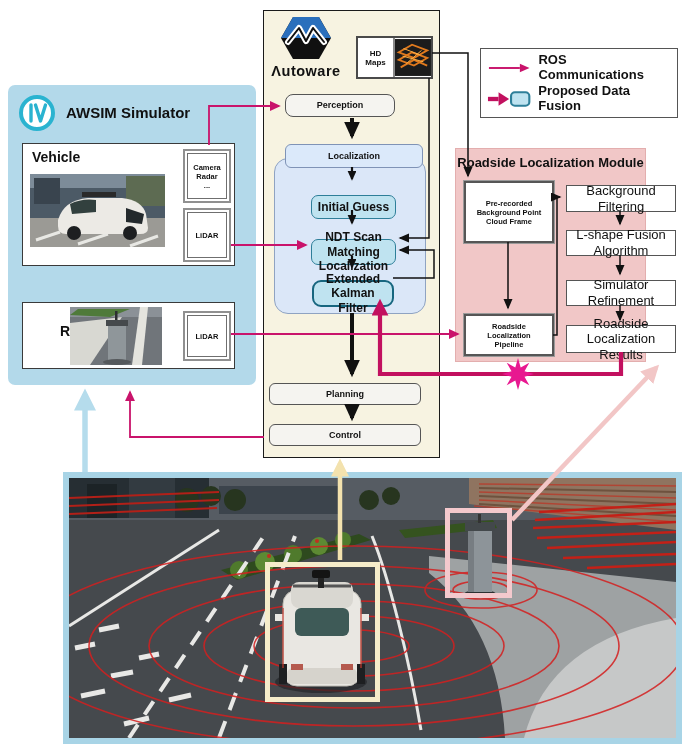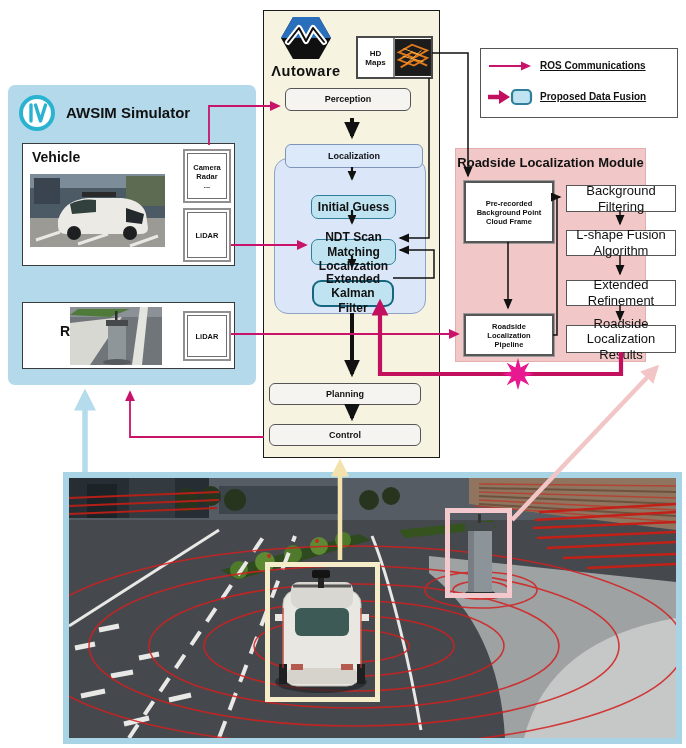--- a/index.html
+++ b/index.html
@@ -7,21 +7,21 @@
           font-family:"Liberation Sans",sans-serif;color:#111;}
   [data-bind]{white-space:pre-line;}
   .abs{position:absolute;box-sizing:border-box;}
   
   .awsim{left:8px;top:85px;width:248px;height:300px;background:#b3d9ea;border-radius:7px;}
   .aw-panel{left:263px;top:10px;width:177px;height:448px;background:#f7f3e1;border:1.5px solid #1a1a1a;}
   .pink-panel{left:455px;top:148px;width:191px;height:214px;background:#f1c7c7;border:1px solid #e3aeae;}
   .legend{left:480px;top:48px;width:198px;height:70px;background:#fff;border:1.5px solid #555;
           display:flex;flex-direction:column;justify-content:space-around;padding:3px 6px;}
   .leg-row{display:flex;align-items:center;gap:7px;}
-  .leg-label{font-size:10px;font-weight:bold;line-height:1.15;text-decoration:underline;}
+  .leg-label{font-size:13px;font-weight:bold;line-height:1.15;}
   .leg-pinkbox{width:38px;height:15px;background:#f1c7c7;border:1px solid #eebdbd;}
   
   .node{position:absolute;box-sizing:border-box;display:flex;align-items:center;justify-content:center;
         text-align:center;line-height:1.2;}
   .soft{background:#f5f4f0;border:1.3px solid #555;border-radius:6px;font-weight:bold;font-size:9px;}
   .blue-hdr{background:#dbe9fa;border:1.3px solid #7f93b6;border-radius:6px;font-weight:bold;font-size:9px;}
   .container{background:#dbe7f8;border:1.3px solid #8fa3c2;border-radius:14px;}
   .cyan{background:#bfe3f0;border:1.6px solid #2e7f99;border-radius:7px;font-weight:bold;font-size:12px;margin-top:8px;}
   .cyan.thick{border:2.6px solid #17667f;}
   .whitebox{background:#fff;border:1px solid #555;font-size:13px;}
@@ -113,21 +113,21 @@
           <path d="M4 14 L18 6 L34 12 L20 20 Z"></path>
           <path d="M4 22 L18 14 L34 20 L20 28 Z"></path>
           <path d="M6 30 L20 22 L34 28"></path>
         </g>
         <g stroke="#ffb347" stroke-width="1">
           <path d="M9 10 L27 17 M12 26 L28 12 M8 18 L30 24"></path>
         </g>
       </svg>
     </div>
 
-    <div class="node soft" style="left:21px;top:77px;width:126px;height:23px;">
+    <div class="node soft" style="left:21px;top:83px;width:110px;height:23px;border-radius:8px;">
       <span data-bind="autoware.perception">Perception</span>
     </div>
     <div class="abs container" style="left:10px;top:147px;width:152px;height:156px;"></div>
     <div class="node blue-hdr" style="left:21px;top:133px;width:138px;height:24px;">
       <span data-bind="autoware.localization">Localization</span>
     </div>
     <div class="node cyan" style="left:47px;top:176px;width:85px;height:24px;">
       <span data-bind="autoware.initial_guess">Initial Guess</span>
     </div>
     <div class="node cyan" style="left:47px;top:220px;width:85px;height:26px;">
@@ -171,21 +171,21 @@
 Background Point
 Cloud Frame</span>
     </div>
     <div class="node whitebox" style="left:110px;top:36px;width:110px;height:27px;">
       <span data-bind="roadside.background_filtering">Background Filtering</span>
     </div>
     <div class="node whitebox" style="left:110px;top:81px;width:110px;height:26px;">
       <span data-bind="roadside.l_shape">L-shape Fusion Algorithm</span>
     </div>
     <div class="node whitebox" style="left:110px;top:131px;width:110px;height:26px;">
-      <span data-bind="roadside.position_refinement">Extended Refinement</span>
+      <span data-bind="roadside.position_refinement">Simulator Refinement</span>
     </div>
     <div class="node whitebox" style="left:110px;top:176px;width:110px;height:28px;">
       <span data-bind="roadside.results">Roadside Localization
 Results</span>
     </div>
     <div class="node dblbox" style="left:8px;top:165px;width:90px;height:42px;">
       <span data-bind="roadside.pipeline">Roadside
 Localization
 Pipeline</span>
     </div>

